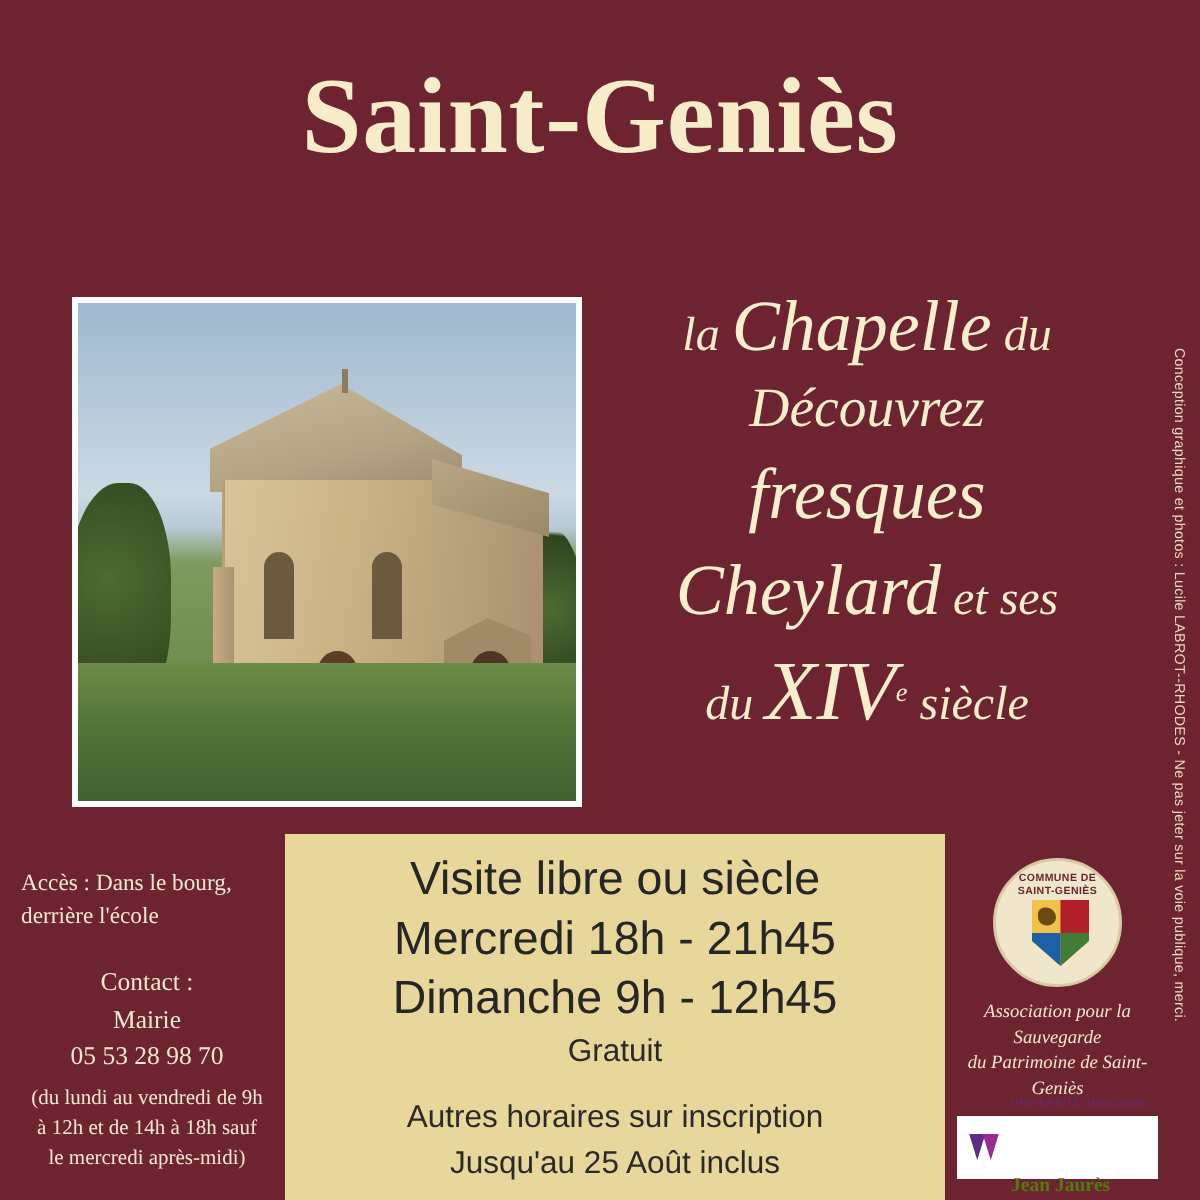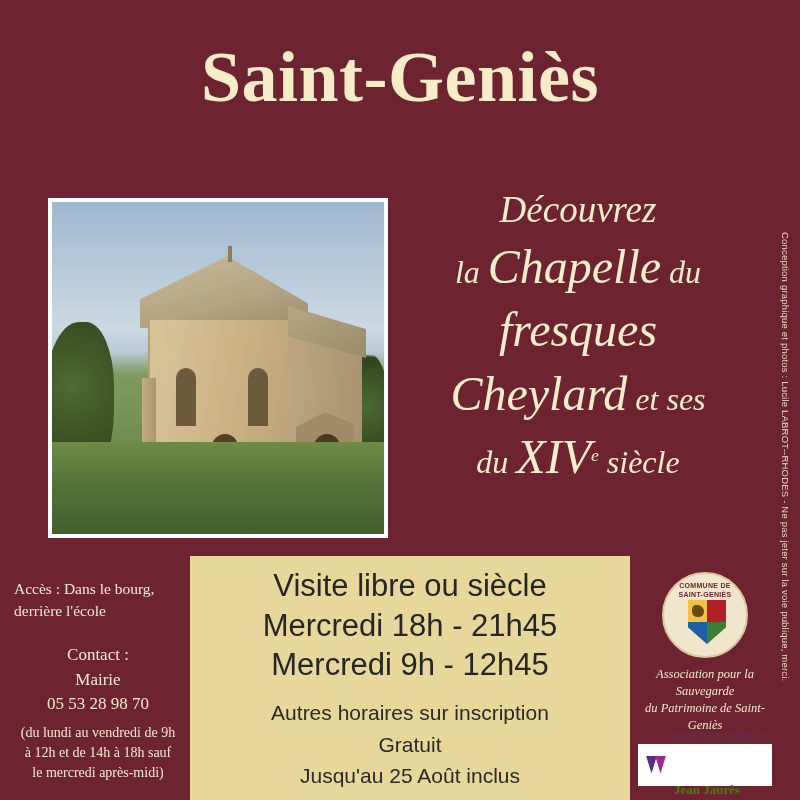--- a/index.html
+++ b/index.html
@@ -190,21 +190,21 @@
   #headline .l2 { font-size: 32px; font-style: italic; }
   #headline .l3 { font-size: 32px; font-style: italic; }
   #headline .l4 { font-size: 37px; font-style: italic; }
   #headline .l5 { font-size: 32px; font-style: italic; }
   #headline .big {
     font-size: 48px;
     font-style: italic;
     font-weight: normal;
   }
   #headline .mid {
-    font-size: 48px;
+    font-size: 56px;
   }
   #headline sup {
     font-size: 0.55em;
     vertical-align: super;
   }
 
   
   #info {
     position: absolute;
     left: 8px;
@@ -419,24 +419,24 @@
       <div class="window-a"></div>
       <div class="window-b"></div>
       <div class="door"></div>
       <div class="porch"></div>
       <div class="porch-arch"></div>
       <div class="grass"></div>
     </div>
   </div>
 
   <div id="headline">
-    <div class="line l1">Découvrez</div>
     <div class="line l2">
       <span>la </span><span class="big">Chapelle</span><span> du</span>
     </div>
+    <div class="line l1">Découvrez</div>
     <div class="line l4">
       <span class="big">fresques</span>
     </div>
     <div class="line l3">
       <span class="big">Cheylard</span><span> et ses</span>
     </div>
     <div class="line l5">
       <span>du </span><span class="mid">XIV</span><sup>e</sup><span> siècle</span>
     </div>
   </div>
@@ -450,23 +450,23 @@
       <div class="phone">05 53 28 98 70</div>
       <div class="hours" style="white-space:pre-line">(du lundi au vendredi de 9h
 à 12h et de 14h à 18h sauf
 le mercredi après-midi)</div>
     </div>
   </div>
 
   <div id="schedule">
     <div class="hl">Visite libre ou siècle</div>
     <div class="hl">Mercredi 18h - 21h45</div>
-    <div class="hl">Mercredi 9h - 12h45</div>
+    <div class="hl">Dimanche 9h - 12h45</div>
+    <div class="sub" style="margin-top:0">Gratuit</div>
     <div class="sub">Autres horaires sur inscription</div>
-    <div class="sub" style="margin-top:0">Gratuit</div>
     <div class="sub" style="margin-top:0">Jusqu'au 25 Août inclus</div>
   </div>
 
   <div id="logos">
     <div id="crest">
       <div class="crest-top" style="white-space:pre-line">COMMUNE DE
 SAINT-GENIÈS</div>
       <div class="shield">
         <div class="q-tl">
           <div class="lion"></div>

